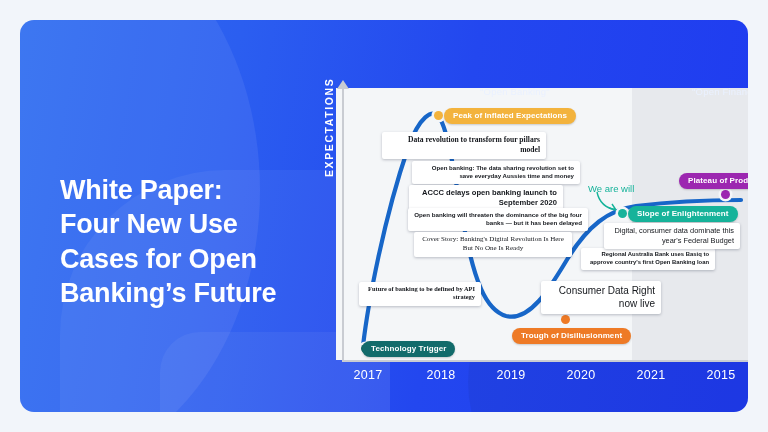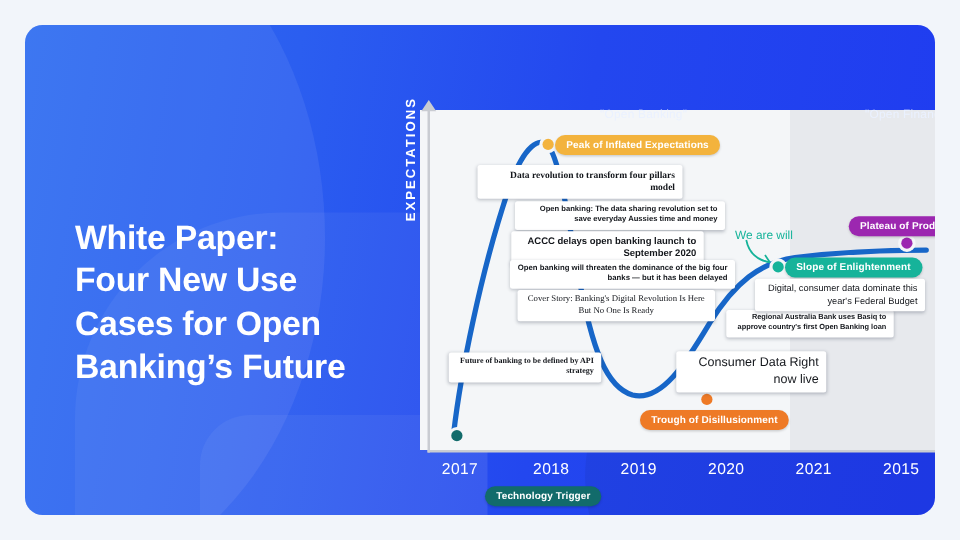--- a/index.html
+++ b/index.html
@@ -73,21 +73,21 @@
 
   
   .curve{position:absolute;left:316px;top:68px;width:412px;height:274px;overflow:visible;}
 
   
   .pill{
     position:absolute;border-radius:11px;padding:3px 9px 4px;
     color:#ffffff;font-size:8px;font-weight:bold;white-space:nowrap;
     box-shadow:0 1px 2px rgba(0,0,0,.18);letter-spacing:.1px;
   }
-  .pill.trigger{background:#126b6b;left:368px;top:321px;margin-top:48px;}
+  .pill.trigger{background:#126b6b;left:342px;top:321px;}
   .pill.peak{background:#f3b33d;left:424px;top:88px;}
   .pill.trough{background:#ee7a26;left:492px;top:292px;margin-top:16px;}
   .pill.slope{background:#16b39a;left:608px;top:186px;}
   .pill.plateau{background:#9c27b0;left:659px;top:153px;}
 
   
   .dot{position:absolute;border-radius:50%;box-shadow:0 0 0 2.5px #f4f6f8;}
   .dot.trigger{width:9px;height:9px;background:#126b6b;left:341px;top:324px;}
   .dot.peak{width:9px;height:9px;background:#f3b33d;left:414px;top:91px;}
   .dot.trough{width:9px;height:9px;background:#ee7a26;left:541px;top:295px;}

